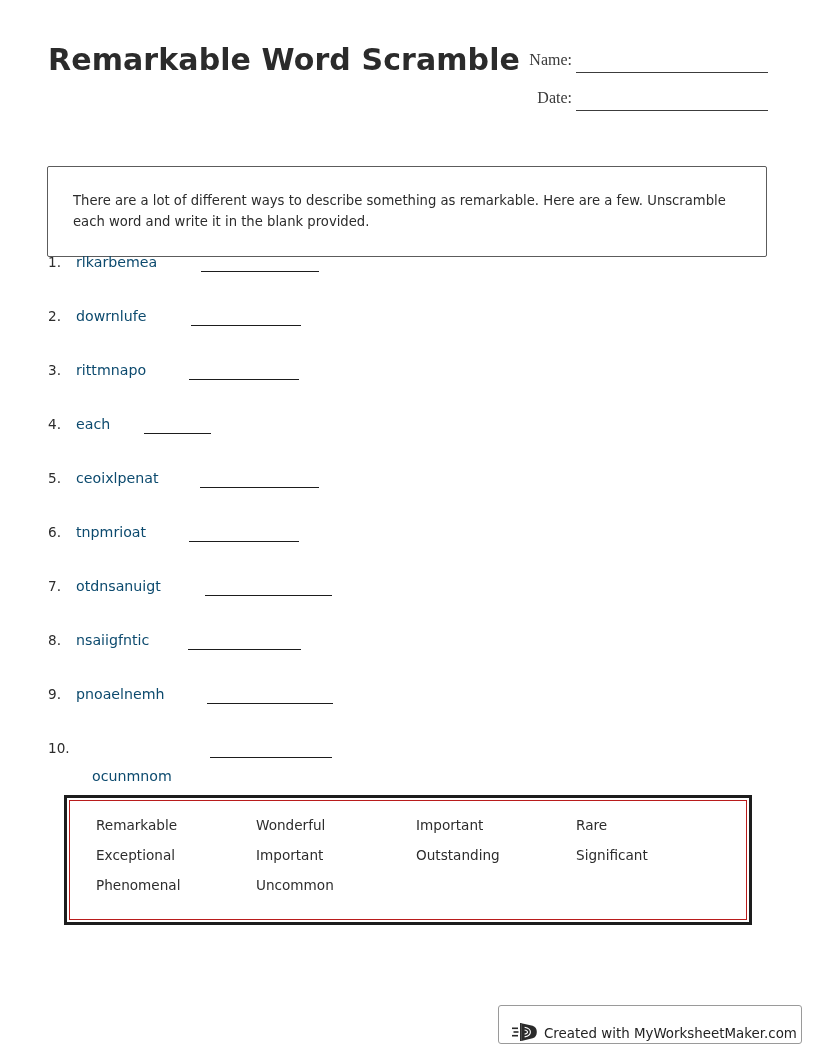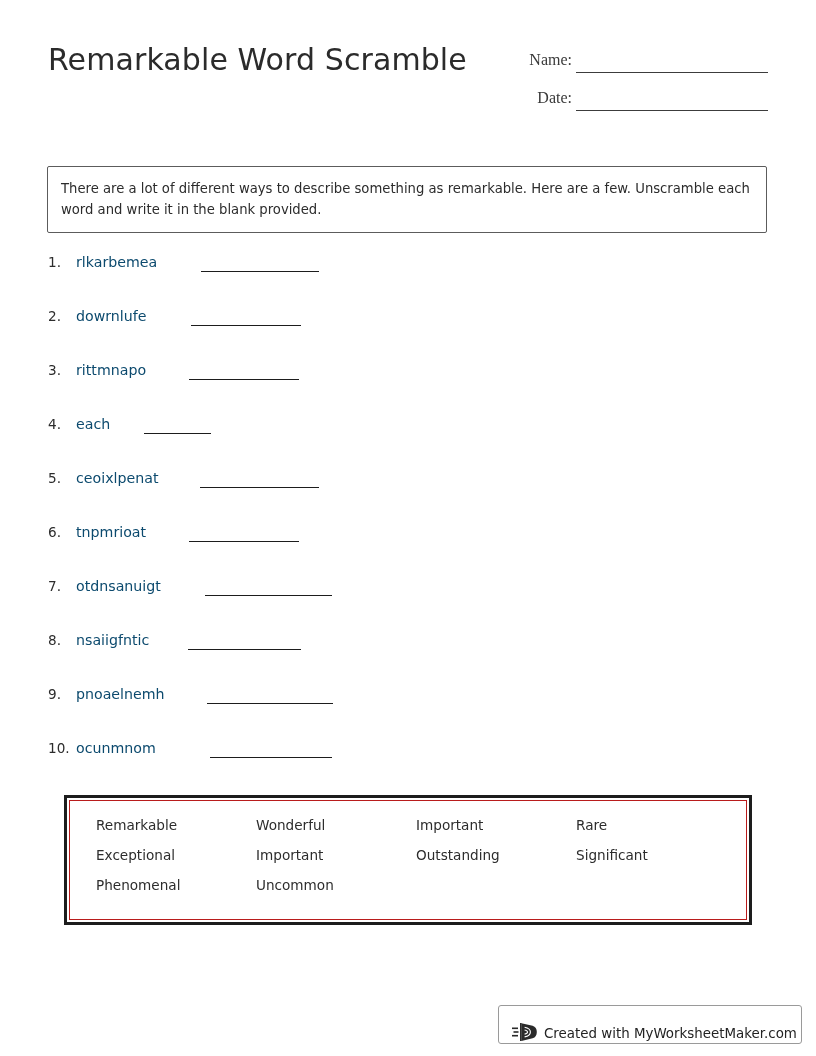--- a/index.html
+++ b/index.html
@@ -30,21 +30,21 @@
     left: 48px;
     top: 40px;
     width: 720px;
     height: 92px;
   }
   .page-title {
     position: absolute;
     left: 0;
     top: 0;
     font-size: 30px;
-    font-weight: 400;
+    font-weight: 700;
     letter-spacing: 0.1px;
     color: #2b2b2b;
     white-space: nowrap;
     line-height: 40px;
   }
   .namedate {
     position: absolute;
     right: 0;
     top: 8px;
     width: 256px;
@@ -76,21 +76,21 @@
     left: 47px;
     top: 166px;
     width: 720px;
     box-sizing: border-box;
     border: 1.3px solid #5c5c5c;
     border-radius: 2px;
     padding: 11px 13px 12px 13px;
     background: #fff;
   }
   .instructions p {
-    margin: 0;
+    margin: 12px;
     font-size: 13.2px;
     line-height: 21px;
     color: #2c2c2c;
   }
 
   
   .scramble-list {
     position: absolute;
     left: 48px;
     top: 252px;
@@ -253,21 +253,21 @@
         <span class="item-word">nsaiigfntic</span>
         <span class="item-blank" style="width: 113px; left: 140px;"></span>
       </div>
       <div class="scramble-item">
         <span class="item-num">9.</span>
         <span class="item-word">pnoaelnemh</span>
         <span class="item-blank" style="width: 126px; left: 159px;"></span>
       </div>
       <div class="scramble-item">
         <span class="item-num">10.</span>
-        <span class="item-word" style="left: 28px;">ocunmnom</span>
+        <span class="item-word" style="left: 44px; margin-top: 28px;">ocunmnom</span>
         <span class="item-blank" style="width: 122px; left: 162px;"></span>
       </div>
     </div>
 
   <div class="wordbank">
     <div class="wordbank-inner" id="wordbank-inner">
         <div class="wb-row">
           <span class="wb-cell">Remarkable</span>
           <span class="wb-cell">Wonderful</span>
           <span class="wb-cell">Important</span>

